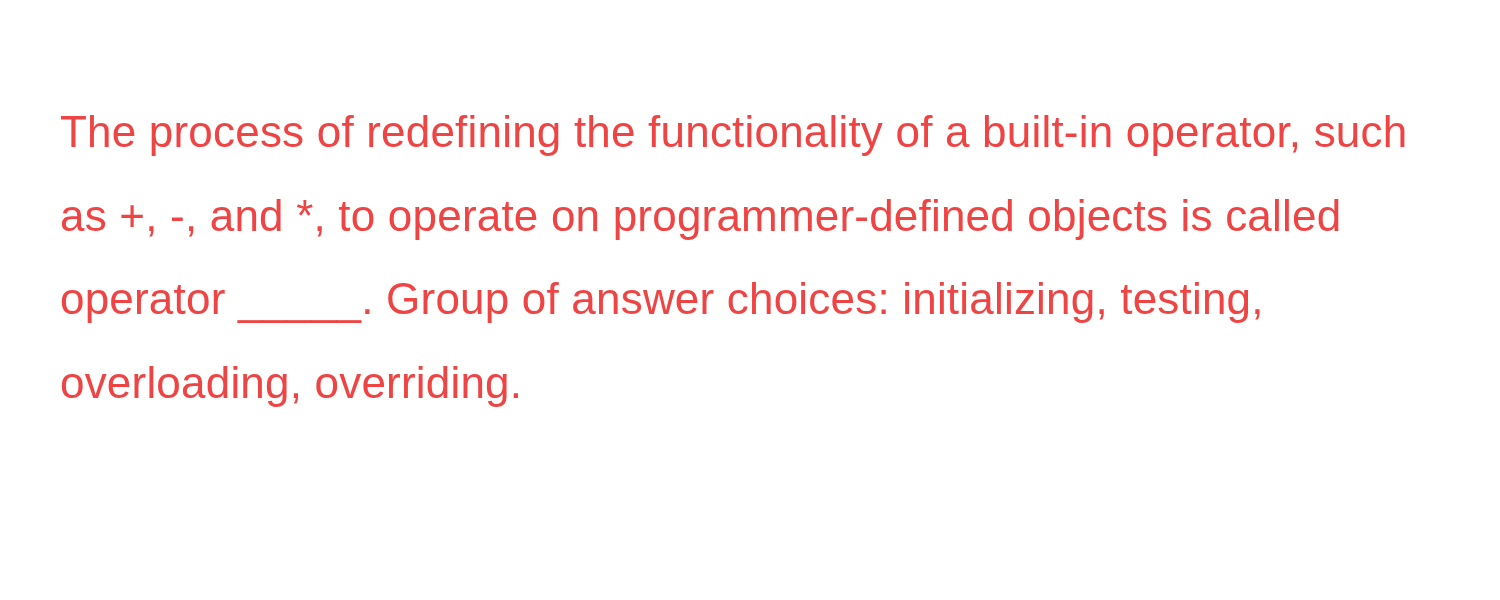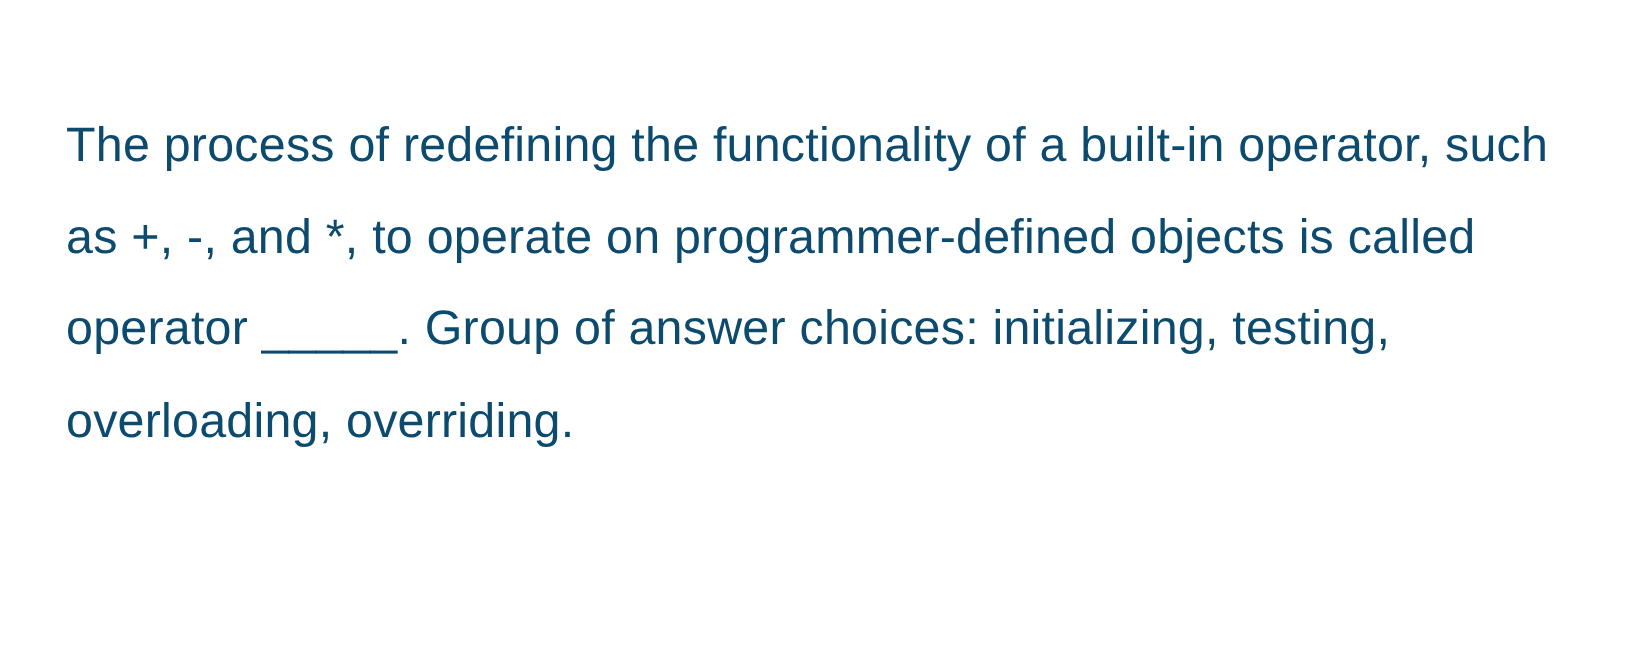--- a/index.html
+++ b/index.html
@@ -12,21 +12,21 @@
       height: 600px;
       background: #ffffff;
       font-family: -apple-system, BlinkMacSystemFont, "Segoe UI", Helvetica, Arial, sans-serif;
       padding: 90px 60px 60px 60px;
       display: flex;
       align-items: flex-start;
     }
     .question-text {
       font-size: 44px;
       line-height: 1.9;
-      color: #0c4a6e;
+      color: #ef4444;
       font-weight: 400;
       letter-spacing: 0.2px;
     }
   </style>
 </head>
 <body>
 
 <div class="question-text">The process of redefining the functionality of a built-in operator, such as +, -, and *, to operate on programmer-defined objects is called operator _____. Group of answer choices: initializing, testing, overloading, overriding.</div>
 
 </body></html>

